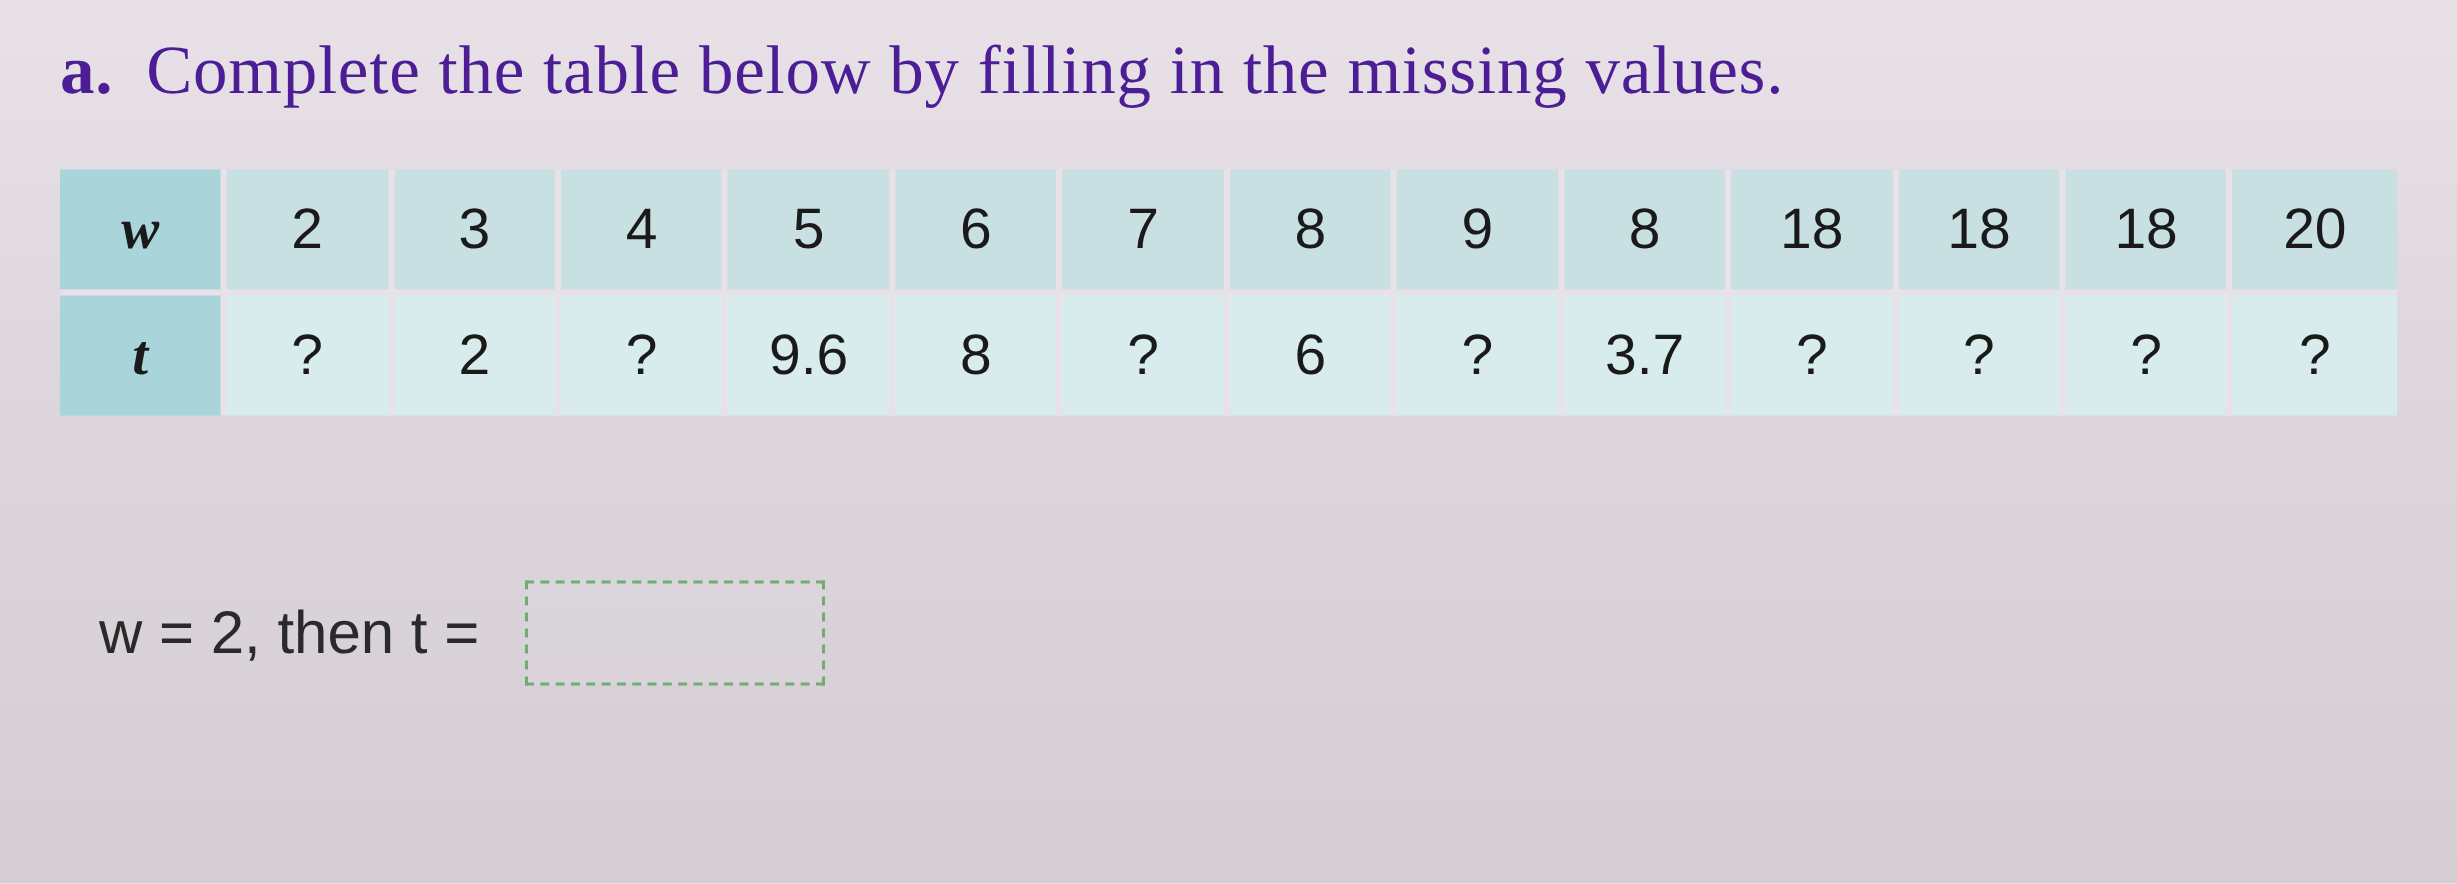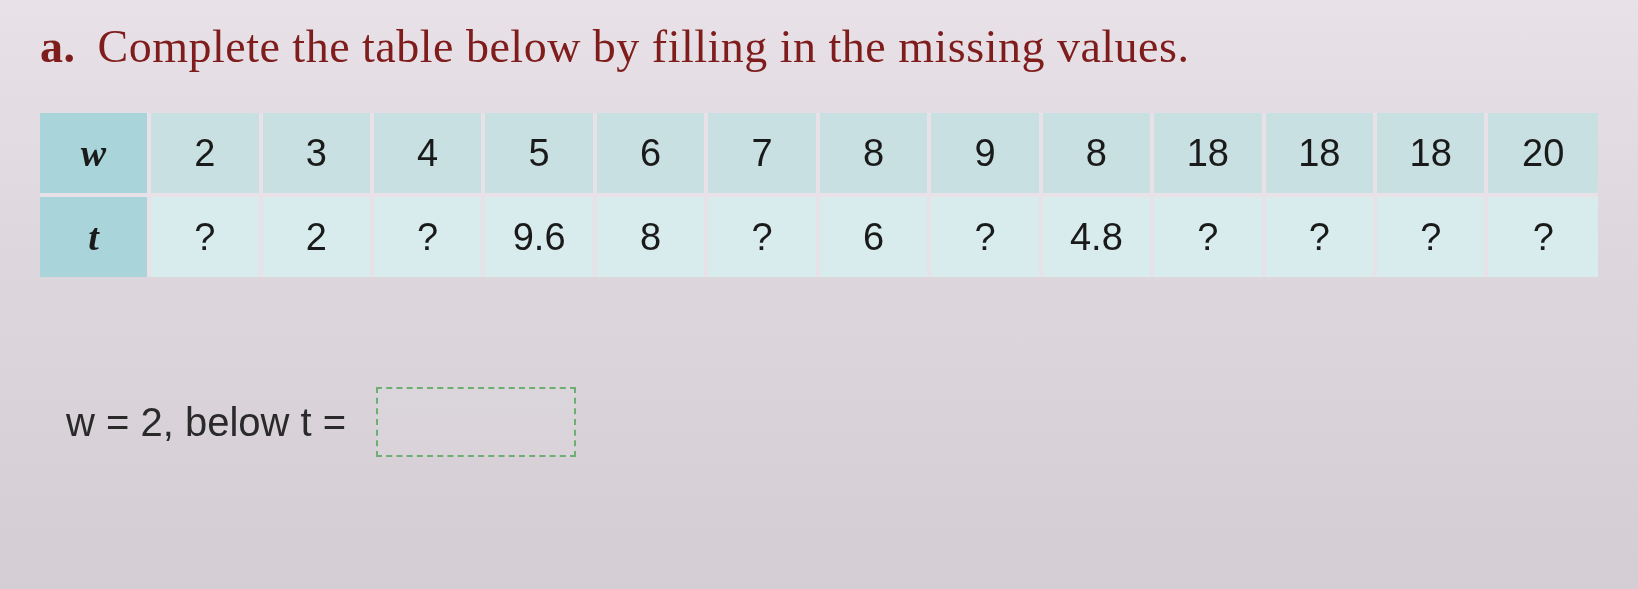--- a/index.html
+++ b/index.html
@@ -6,21 +6,21 @@
     body {
       width: 1638px;
       height: 589px;
       background: linear-gradient(180deg, #e8e2e8 0%, #ded8de 40%, #d4ced4 100%);
       font-family: Georgia, 'Times New Roman', serif;
       padding: 20px 40px;
       overflow: hidden;
     }
     .prompt {
       font-size: 46px;
-      color: #7f1d1d;
+      color: #4c1d95;
       margin-bottom: 40px;
       letter-spacing: 0.5px;
     }
     .prompt .bullet {
       font-weight: bold;
       margin-right: 10px;
     }
     .table-wrap {
       margin-left: 0;
     }
@@ -104,26 +104,26 @@
     <tr data-name="table-row">
       <td class="rowhead" data-name="row-header-t">t</td>
       <td data-name="table-cell" data-col="1">?</td>
       <td data-name="table-cell" data-col="2">2</td>
       <td data-name="table-cell" data-col="3">?</td>
       <td data-name="table-cell" data-col="4">9.6</td>
       <td data-name="table-cell" data-col="5">8</td>
       <td data-name="table-cell" data-col="6">?</td>
       <td data-name="table-cell" data-col="7">6</td>
       <td data-name="table-cell" data-col="8">?</td>
-      <td data-name="table-cell" data-col="9">4.8</td>
+      <td data-name="table-cell" data-col="9">3.7</td>
       <td data-name="table-cell" data-col="10">?</td>
       <td data-name="table-cell" data-col="11">?</td>
       <td data-name="table-cell" data-col="12">?</td>
       <td data-name="table-cell" data-col="13">?</td>
     </tr>
   </tbody>
     </table>
 </div>
 
 <div class="equation" data-name="equation-prompt">
-  <span data-name="equation-text">w = 2, below  t =</span>
+  <span data-name="equation-text">w = 2, then  t =</span>
   <span class="answer-box" data-name="answer-input"></span>
 </div>
 
 </body></html>

